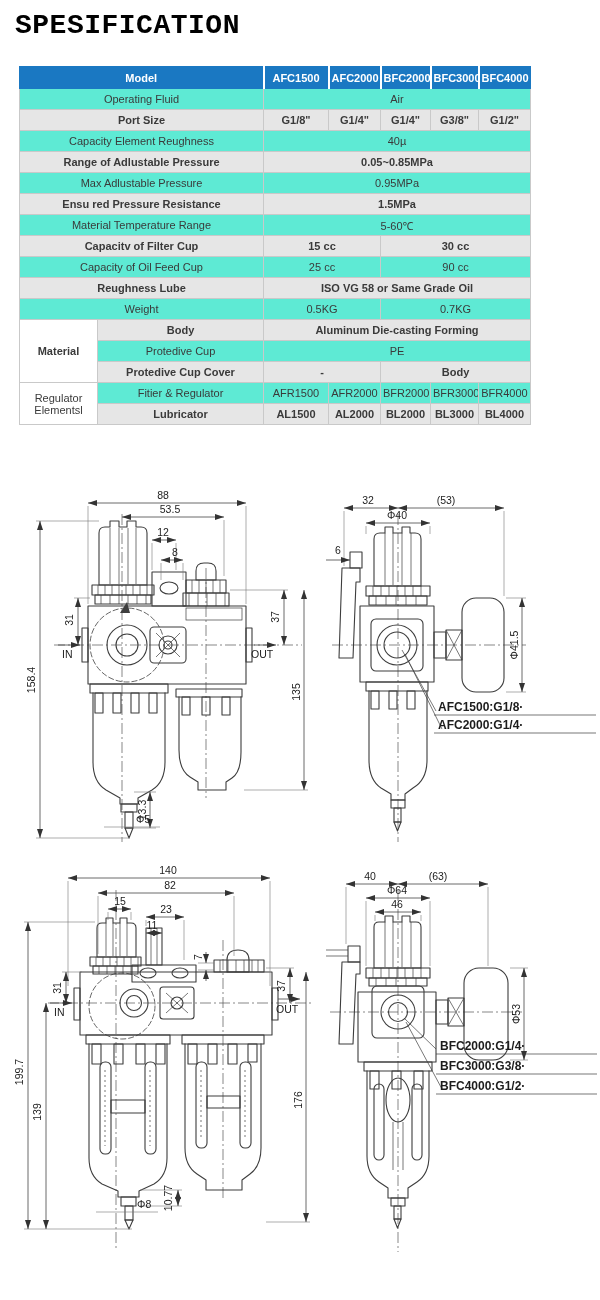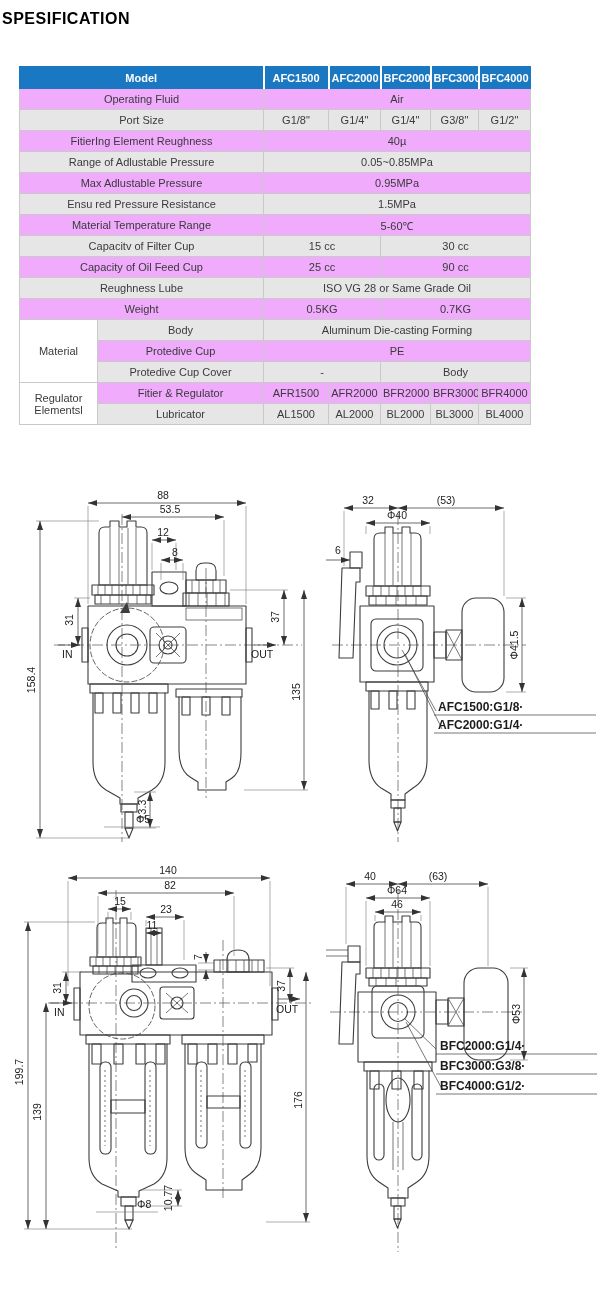--- a/index.html
+++ b/index.html
@@ -1,21 +1,21 @@
 <!DOCTYPE html>
 <html><head>
 <meta charset="utf-8">
 <style>
   html,body{margin:0;padding:0;background:#fff;}
   body{width:600px;height:1300px;position:relative;font-family:"Liberation Sans",sans-serif;color:#222;}
-  #title{position:absolute;left:2px;top:10px;font-size:16px;font-weight:bold;color:#000;letter-spacing:.5px;}
+  #title{position:absolute;left:15px;top:10px;font-size:28px;font-weight:bold;color:#000;letter-spacing:.5px;font-family:Liberation Mono, monospace;}
   #spec-table-wrap{position:absolute;left:19px;top:66px;width:511px;}
   table{border-collapse:collapse;table-layout:fixed;width:511px;font-size:11px;color:#3a3a3a;}
-  td,th{border:1px solid #c9c9c9;text-align:center;height:20px;padding:0 2px;overflow:hidden;white-space:nowrap;background:#f0abfc;}
-  tr.g td{background:#e6e6e6;}
+  td,th{border:1px solid #c9c9c9;text-align:center;height:20px;padding:0 2px;overflow:hidden;white-space:nowrap;background:#5eead4;}
+  tr.g td{background:#e6e6e6;font-weight:bold;}
   tr.head th{background:#1a78c2;color:#fff;font-weight:bold;height:21px;border:1px solid #1a78c2;border-left:2px solid #fff;}
   tr.head th:first-child{border-left:1px solid #1a78c2;margin-top:8px;}
   td.span-cell{background:#fff !important;}
   .drawing{position:absolute;left:0;}
   #drawing1{top:480px;}
   #drawing2{top:860px;}
   .art{fill:none;stroke:#3d3d3d;stroke-width:1.1;stroke-linejoin:round;stroke-linecap:square;}
   .artthin{fill:none;stroke:#3d3d3d;stroke-width:.7;}
   .fillmark{fill:#3d3d3d;stroke:none;}
   .dimline{stroke:#444;stroke-width:.8;fill:none;}
@@ -56,21 +56,21 @@
   </tr>
   <tr class="g">
     <td colspan="2">Port Size</td>
     <td>G1/8"</td>
     <td>G1/4"</td>
     <td>G1/4"</td>
     <td>G3/8"</td>
     <td>G1/2"</td>
   </tr>
   <tr>
-    <td colspan="2">FitierIng Element Reughness</td>
+    <td colspan="2">Capacity Element Reughness</td>
     <td colspan="5">40µ</td>
   </tr>
   <tr class="g">
     <td colspan="2">Range of Adlustable Pressure</td>
     <td colspan="5">0.05~0.85MPa</td>
   </tr>
   <tr>
     <td colspan="2">Max Adlustable Pressure</td>
     <td colspan="5">0.95MPa</td>
   </tr>
@@ -87,21 +87,21 @@
     <td colspan="2">15 cc</td>
     <td colspan="3">30 cc</td>
   </tr>
   <tr>
     <td colspan="2">Capacity of Oil Feed Cup</td>
     <td colspan="2">25 cc</td>
     <td colspan="3">90 cc</td>
   </tr>
   <tr class="g">
     <td colspan="2">Reughness Lube</td>
-    <td colspan="5">ISO VG 28 or Same Grade Oil</td>
+    <td colspan="5">ISO VG 58 or Same Grade Oil</td>
   </tr>
   <tr>
     <td colspan="2">Weight</td>
     <td colspan="2">0.5KG</td>
     <td colspan="3">0.7KG</td>
   </tr>
   <tr class="g">
     <td rowspan="3" class="span-cell">Material</td>
     <td>Body</td>
     <td colspan="5">Aluminum Die-casting Forming</td>

